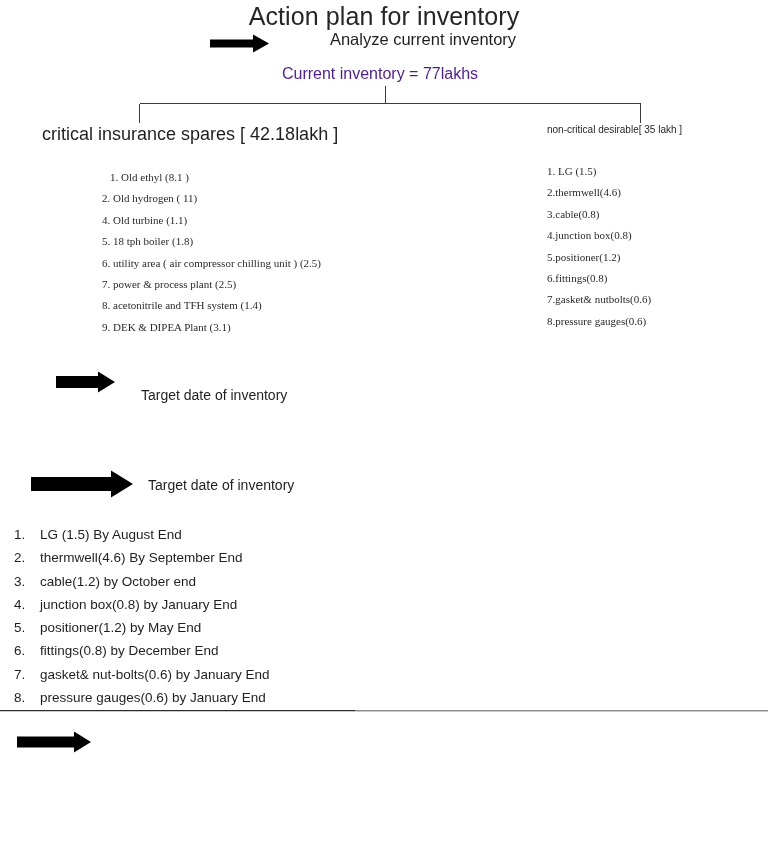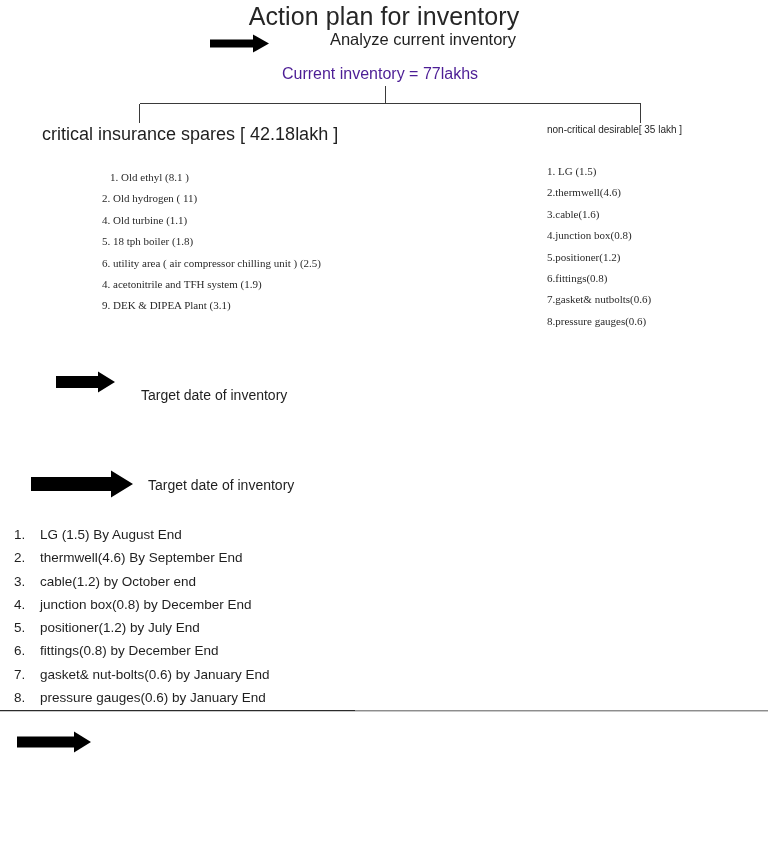--- a/index.html
+++ b/index.html
@@ -168,28 +168,29 @@
 
 <div class="abs" id="left-heading">critical insurance spares [ 42.18lakh ]</div>
 <div class="abs" id="right-heading">non-critical desirable[ 35 lakh ]</div>
 
 <ul class="abs branch-list" id="left-list">
   <li>1. Old ethyl (8.1 )</li>
   <li>2. Old hydrogen ( 11)</li>
   <li>4. Old turbine (1.1)</li>
   <li>5. 18 tph boiler (1.8)</li>
   <li>6. utility area ( air compressor chilling unit ) (2.5)</li>
-  <li>4. acetonitrile and TFH system (1.9)</li>
+  <li>7. power &amp; process plant (2.5)</li>
+  <li>8. acetonitrile and TFH system (1.4)</li>
   <li>9. DEK &amp; DIPEA Plant (3.1)</li>
 </ul>
 
 <ul class="abs branch-list" id="right-list">
   <li>1. LG (1.5)</li>
   <li>2.thermwell(4.6)</li>
-  <li>3.cable(1.6)</li>
+  <li>3.cable(0.8)</li>
   <li>4.junction box(0.8)</li>
   <li>5.positioner(1.2)</li>
   <li>6.fittings(0.8)</li>
   <li>7.gasket&amp; nutbolts(0.6)</li>
   <li>8.pressure gauges(0.6)</li>
 </ul>
 
 <svg class="abs arrow-svg" id="arrow-target-1" width="60" height="22" viewBox="0 0 60 22">
   <path d="M0 5 L42 5 L42 0.5 L59 11 L42 21.5 L42 17 L0 17 Z" fill="#000000"></path>
 </svg>
@@ -208,25 +209,25 @@
   <li>
     <span class="num">2.</span>
     <span>thermwell(4.6) By September End</span>
   </li>
   <li>
     <span class="num">3.</span>
     <span>cable(1.2) by October end</span>
   </li>
   <li>
     <span class="num">4.</span>
-    <span>junction box(0.8) by December End</span>
+    <span>junction box(0.8) by January End</span>
   </li>
   <li>
     <span class="num">5.</span>
-    <span>positioner(1.2) by July End</span>
+    <span>positioner(1.2) by May End</span>
   </li>
   <li>
     <span class="num">6.</span>
     <span>fittings(0.8) by December End</span>
   </li>
   <li>
     <span class="num">7.</span>
     <span>gasket&amp; nut-bolts(0.6) by January End</span>
   </li>
   <li>

